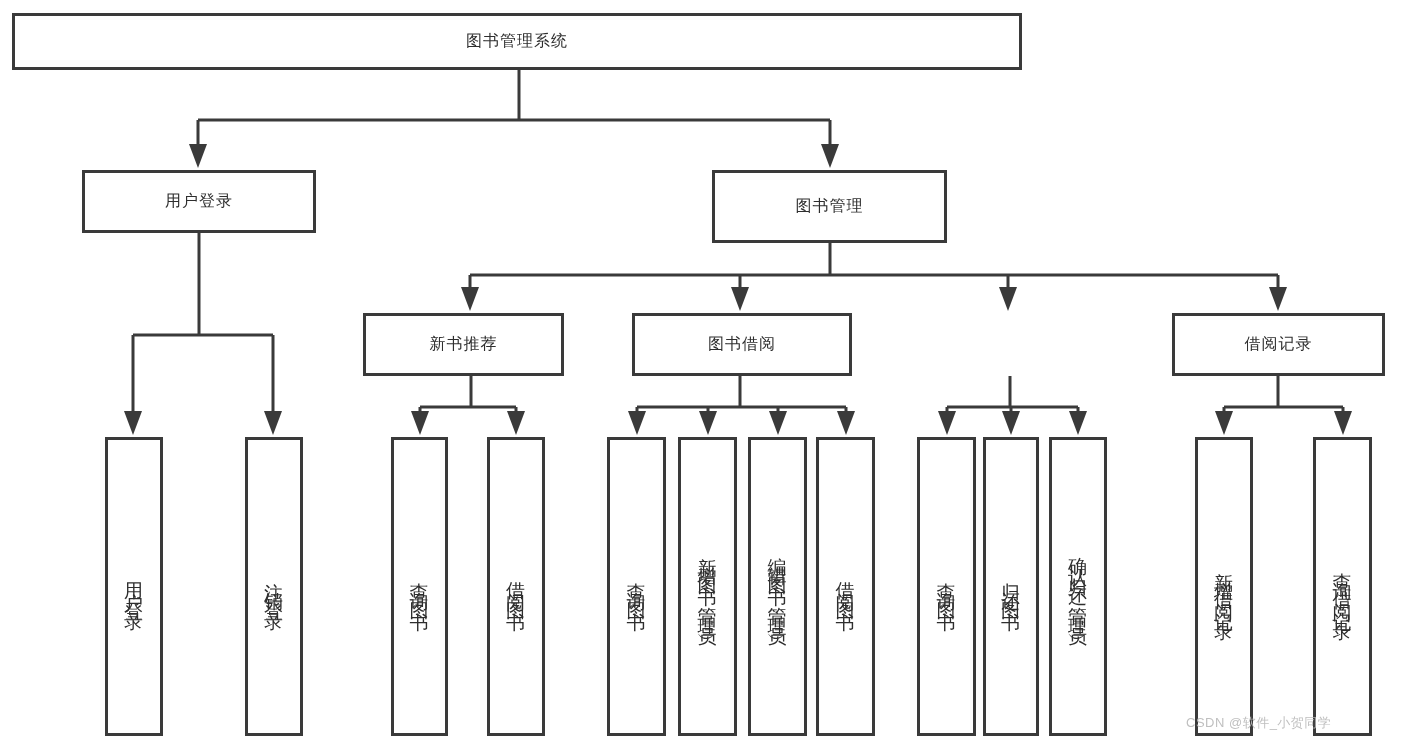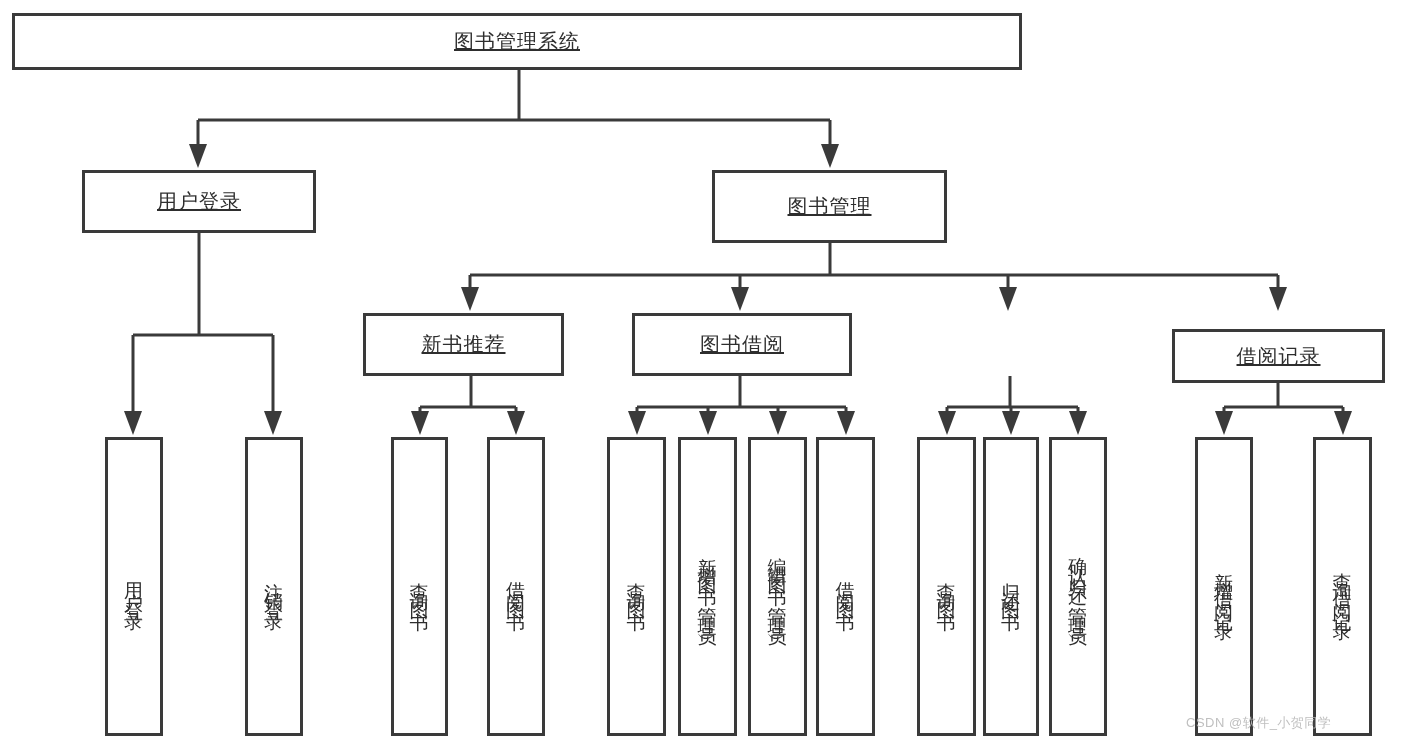--- a/index.html
+++ b/index.html
@@ -22,21 +22,21 @@
   .box{
     position:absolute;
     box-sizing:border-box;
     background:var(--background);
     border:3px solid var(--line);
     display:flex;align-items:center;justify-content:center;
     color:var(--text);
     z-index:2;
     text-align:center;
   }
-  .box.h{font-size:20px;letter-spacing:1px;white-space:nowrap;text-decoration:underline;}
+  .box.h{font-size:16px;letter-spacing:1px;white-space:nowrap;}
   .box.v{
     writing-mode:vertical-rl;
     font-size:19px;
     letter-spacing:10px;
     line-height:1;
   }
   .watermark{
     position:absolute;
     left:1186px;top:714px;
     z-index:5;
@@ -83,21 +83,21 @@
     </g>
   </svg>
 
   <div class="box h" style="left:12px;top:13px;width:1010px;height:57px">图书管理系统</div>
 
   <div class="box h" style="left:82px;top:170px;width:234px;height:63px">用户登录</div>
   <div class="box h" style="left:712px;top:170px;width:235px;height:73px">图书管理</div>
 
   <div class="box h" style="left:363px;top:313px;width:201px;height:63px">新书推荐</div>
   <div class="box h" style="left:632px;top:313px;width:220px;height:63px">图书借阅</div>
-  <div class="box h" style="left:1172px;top:329px;width:213px;height:54px">借阅记录</div>
+  <div class="box h" style="left:1172px;top:313px;width:213px;height:63px">借阅记录</div>
 
   <div class="box v" style="left:105px;top:437px;width:58px;height:299px">用户登录</div>
   <div class="box v" style="left:245px;top:437px;width:58px;height:299px">注销登录</div>
 
   <div class="box v" style="left:391px;top:437px;width:57px;height:299px">查询图书</div>
   <div class="box v" style="left:487px;top:437px;width:58px;height:299px">借阅图书</div>
 
   <div class="box v" style="left:607px;top:437px;width:59px;height:299px">查询图书</div>
   <div class="box v" style="left:678px;top:437px;width:59px;height:299px">新增图书（管理员）</div>
   <div class="box v" style="left:748px;top:437px;width:59px;height:299px">编辑图书（管理员）</div>

